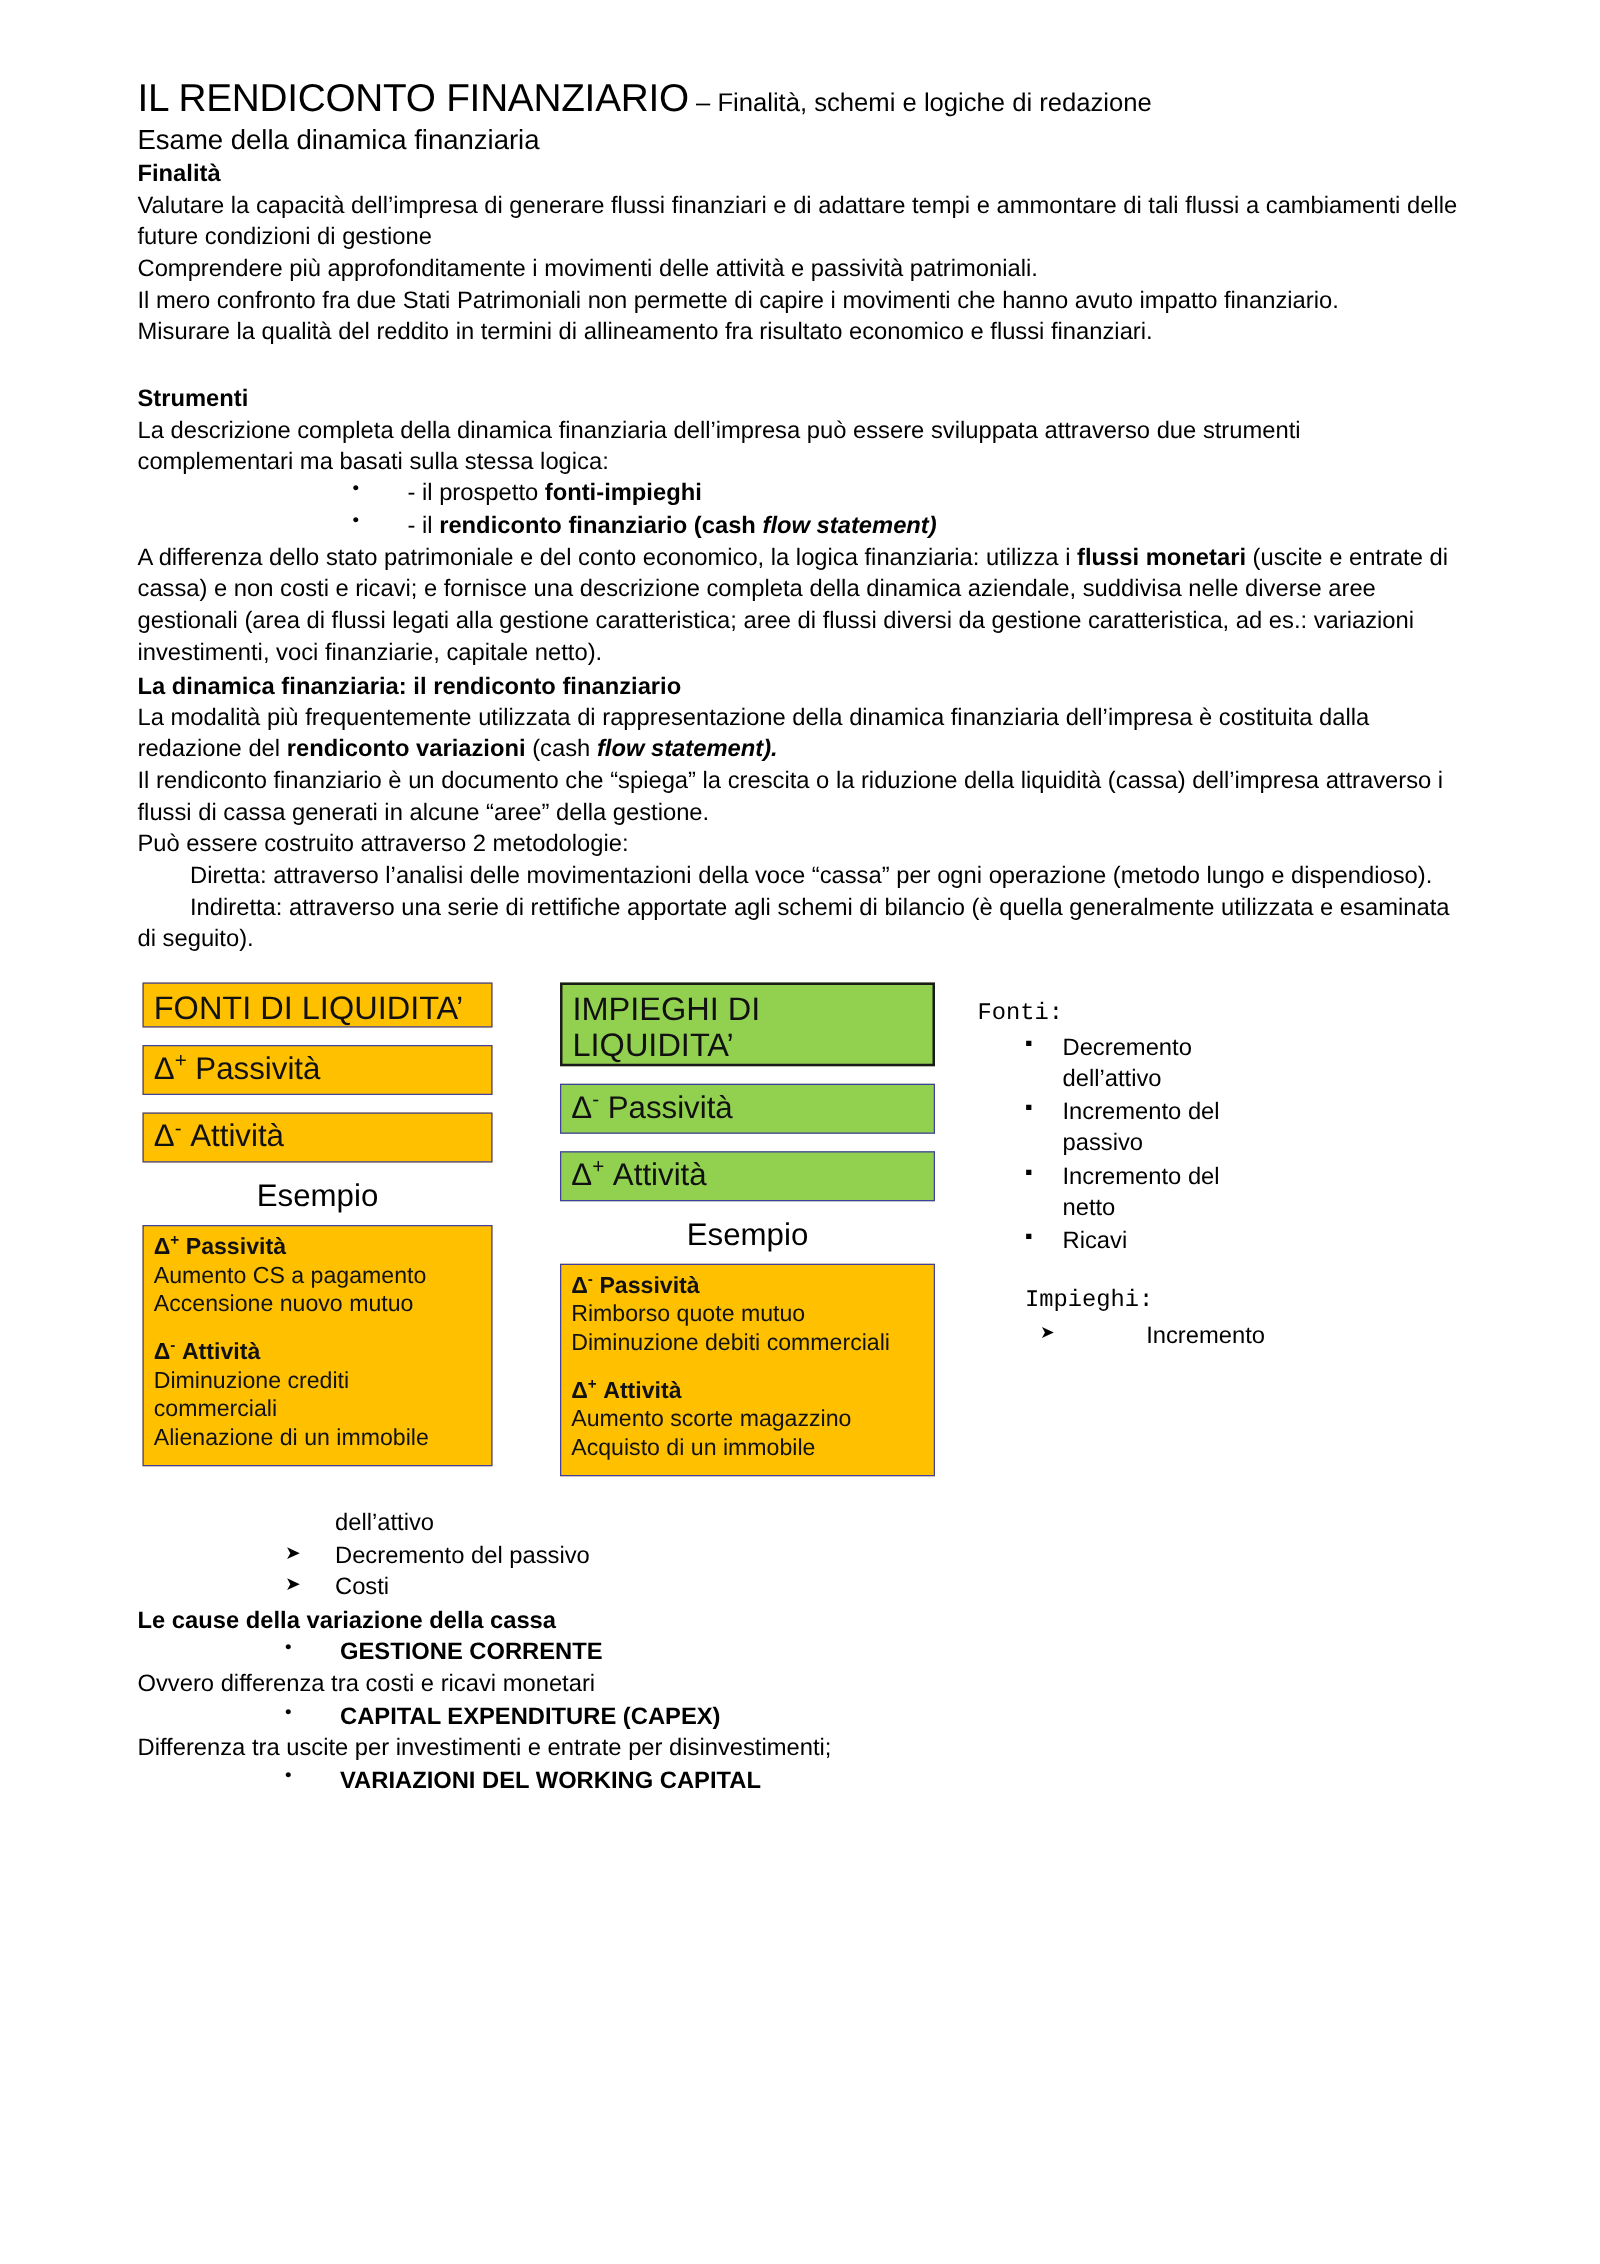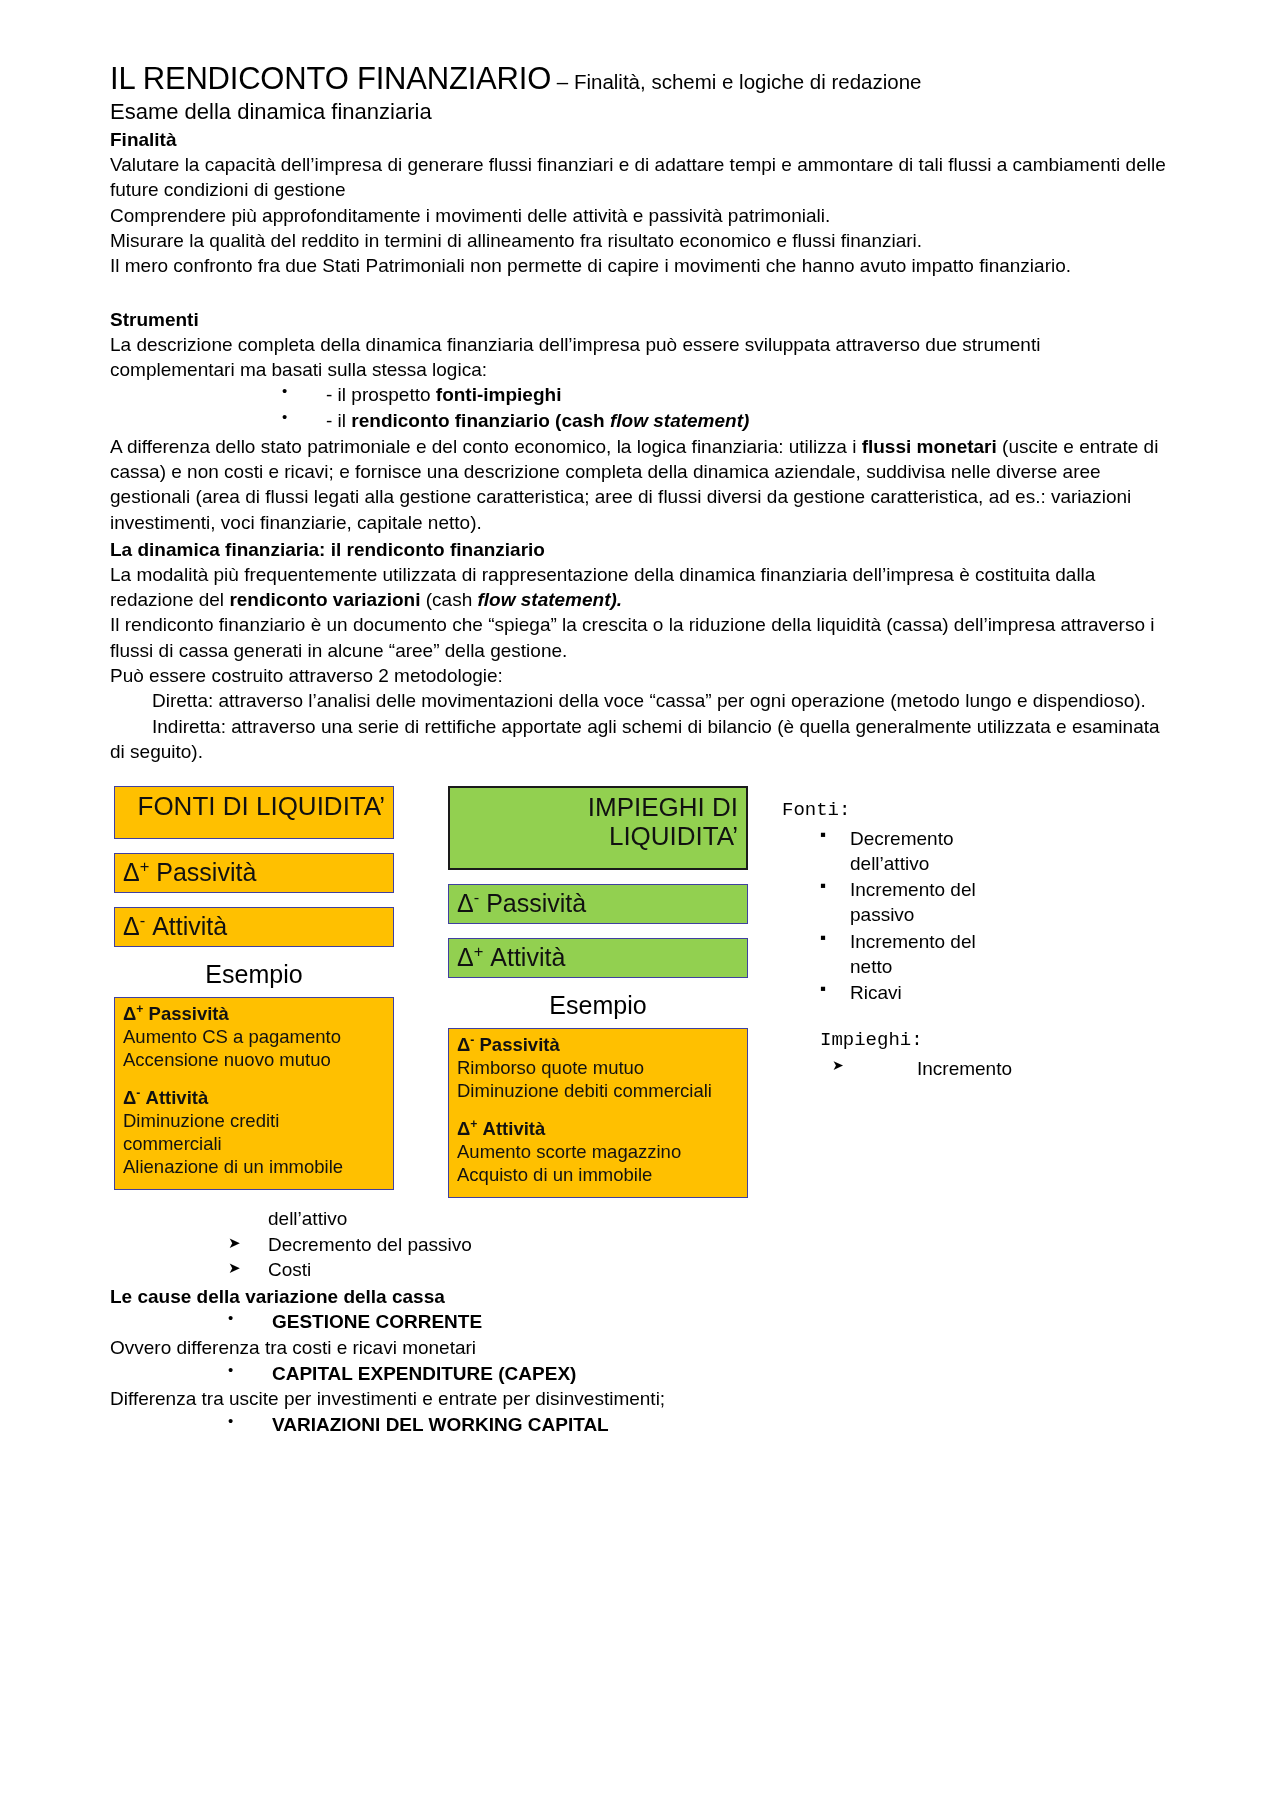--- a/index.html
+++ b/index.html
@@ -97,22 +97,21 @@
     border: 1.5px solid #4040a0;
     padding: 4px 8px 6px 8px;
     font-size: 25px;
     line-height: 1.12;
     color: #111;
     font-family: "Liberation Sans", sans-serif;
     margin-bottom: 14px;
   }
   .dbox.head {
     font-size: 26px;
-    padding: 5px 8px 17px 8px;
-    text-align: right;
+    padding: 5px 8px 0 8px;
   }
   .dbox.yellow { background: #FFC000; }
   .dbox.green  { background: #92D050; }
   .dbox.green.head { background: #92D050; border: 2px solid #1a1a1a; }
   .dbox.yellow.head { border: 1.5px solid #4040a0; }
 
   .sup-plus, .sup-minus {
     font-size: 0.66em;
     vertical-align: super;
     line-height: 0;
@@ -235,22 +234,22 @@
 
   <div class="title-line">
     <span class="title-main">IL RENDICONTO FINANZIARIO</span><span class="title-sub"> – Finalità, schemi e logiche di redazione</span>
   </div>
 
   <div class="h-sub">Esame della dinamica finanziaria</div>
 
   <div class="h-bold">Finalità</div>
   <p class="body">Valutare la capacità dell’impresa di generare flussi finanziari e di adattare tempi e ammontare di tali flussi a cambiamenti delle future condizioni di gestione</p>
   <p class="body">Comprendere più approfonditamente i movimenti delle attività e passività patrimoniali.</p>
+  <p class="body">Il mero confronto fra due Stati Patrimoniali non permette di capire i movimenti che hanno avuto impatto finanziario.</p>
   <p class="body">Misurare la qualità del reddito in termini di allineamento fra risultato economico e flussi finanziari.</p>
-  <p class="body">Il mero confronto fra due Stati Patrimoniali non permette di capire i movimenti che hanno avuto impatto finanziario.</p>
 
   <div class="spacer-md"></div>
 
   <div class="h-bold">Strumenti</div>
   <p class="body">La descrizione completa della dinamica finanziaria dell’impresa può essere sviluppata attraverso due strumenti complementari ma basati sulla stessa logica:</p>
 
   <ul class="dot-list">
     <li><span>-  il prospetto </span><b>fonti-impieghi</b></li>
     <li><span>-  il </span><b>rendiconto finanziario (cash </b><b><i>flow statement)</i></b></li>
   </ul>

